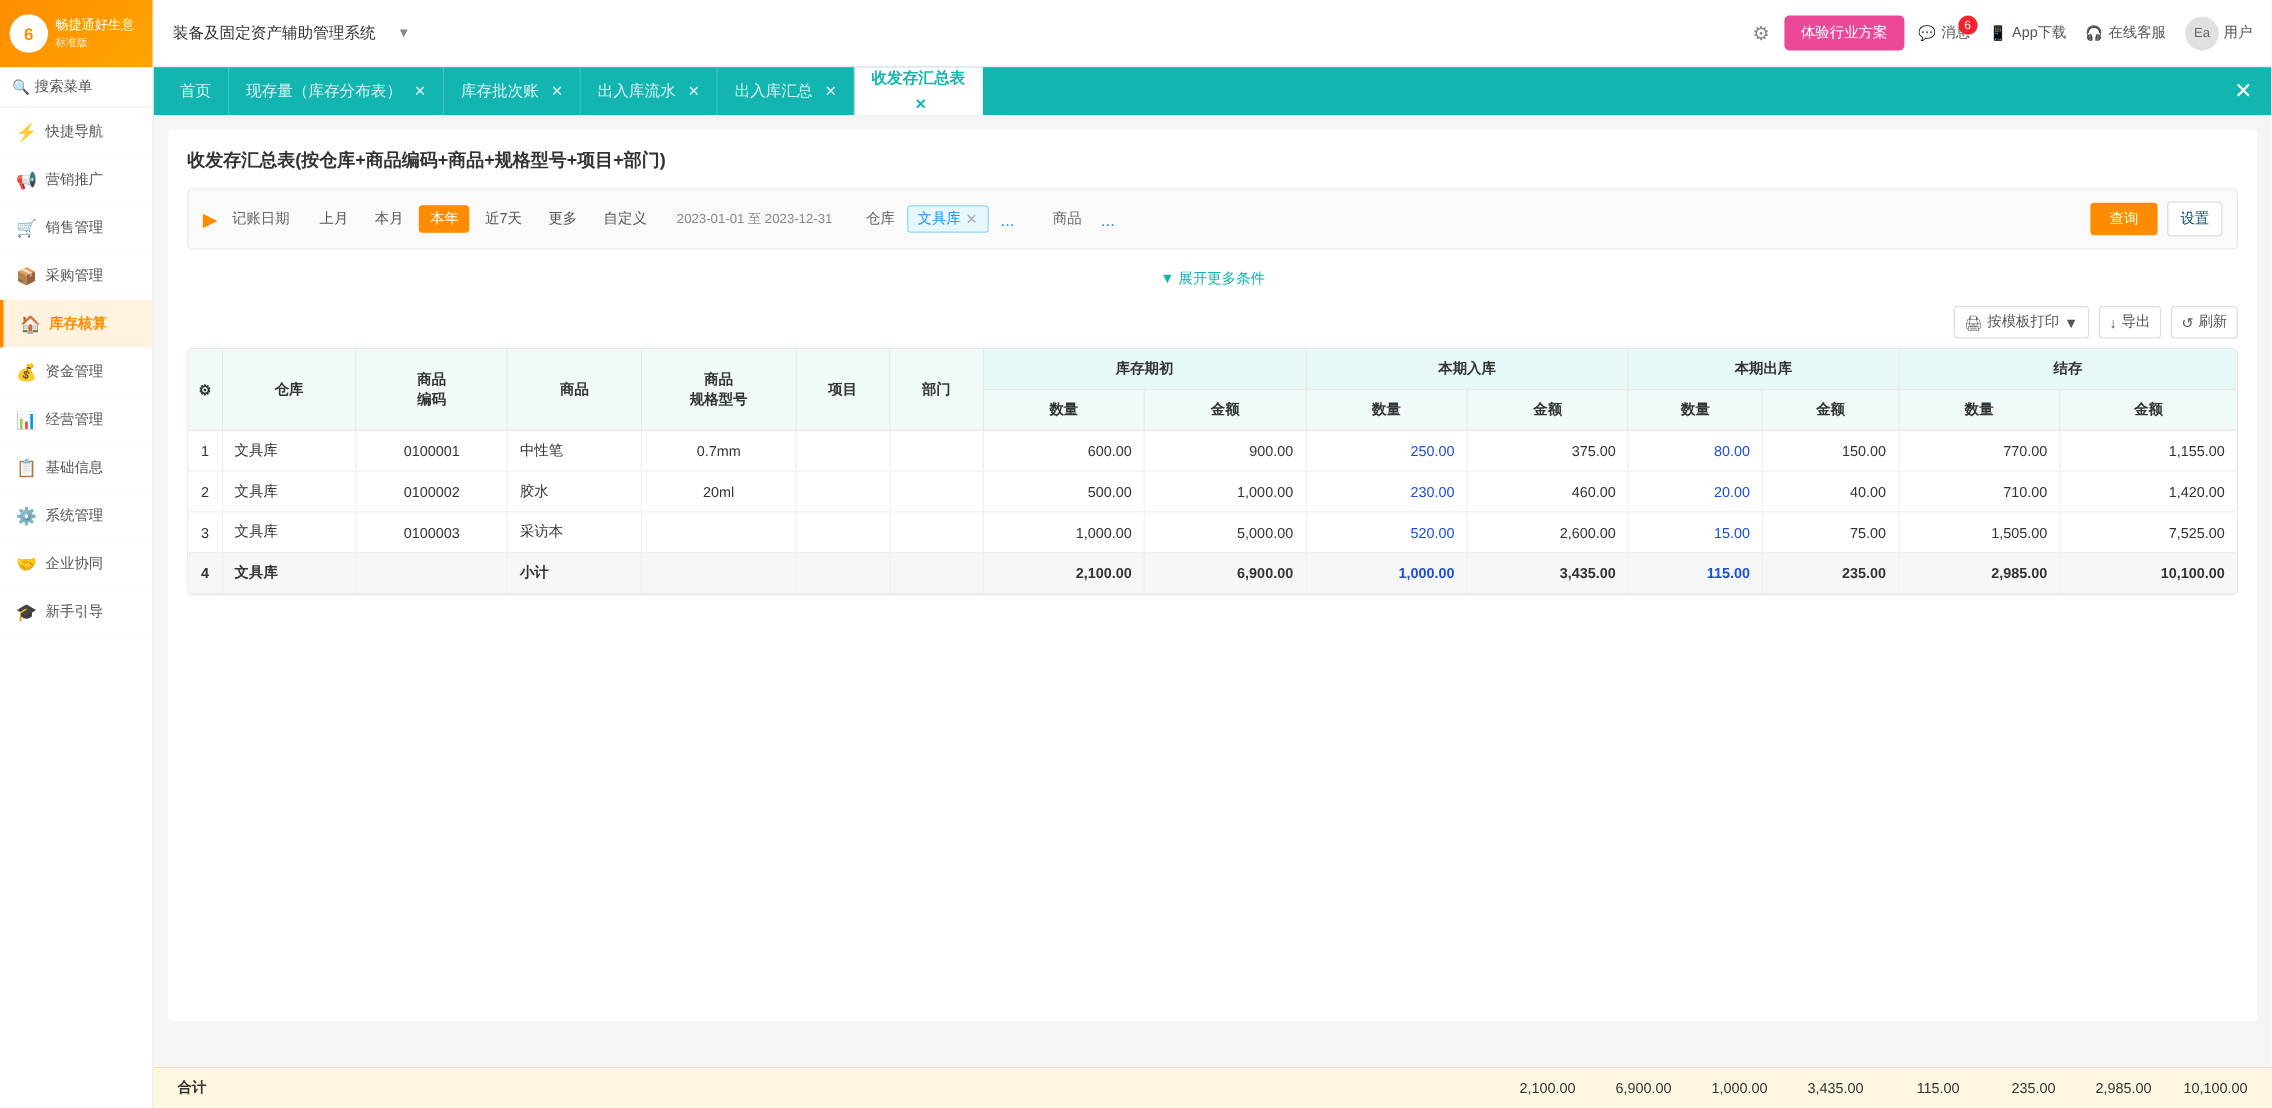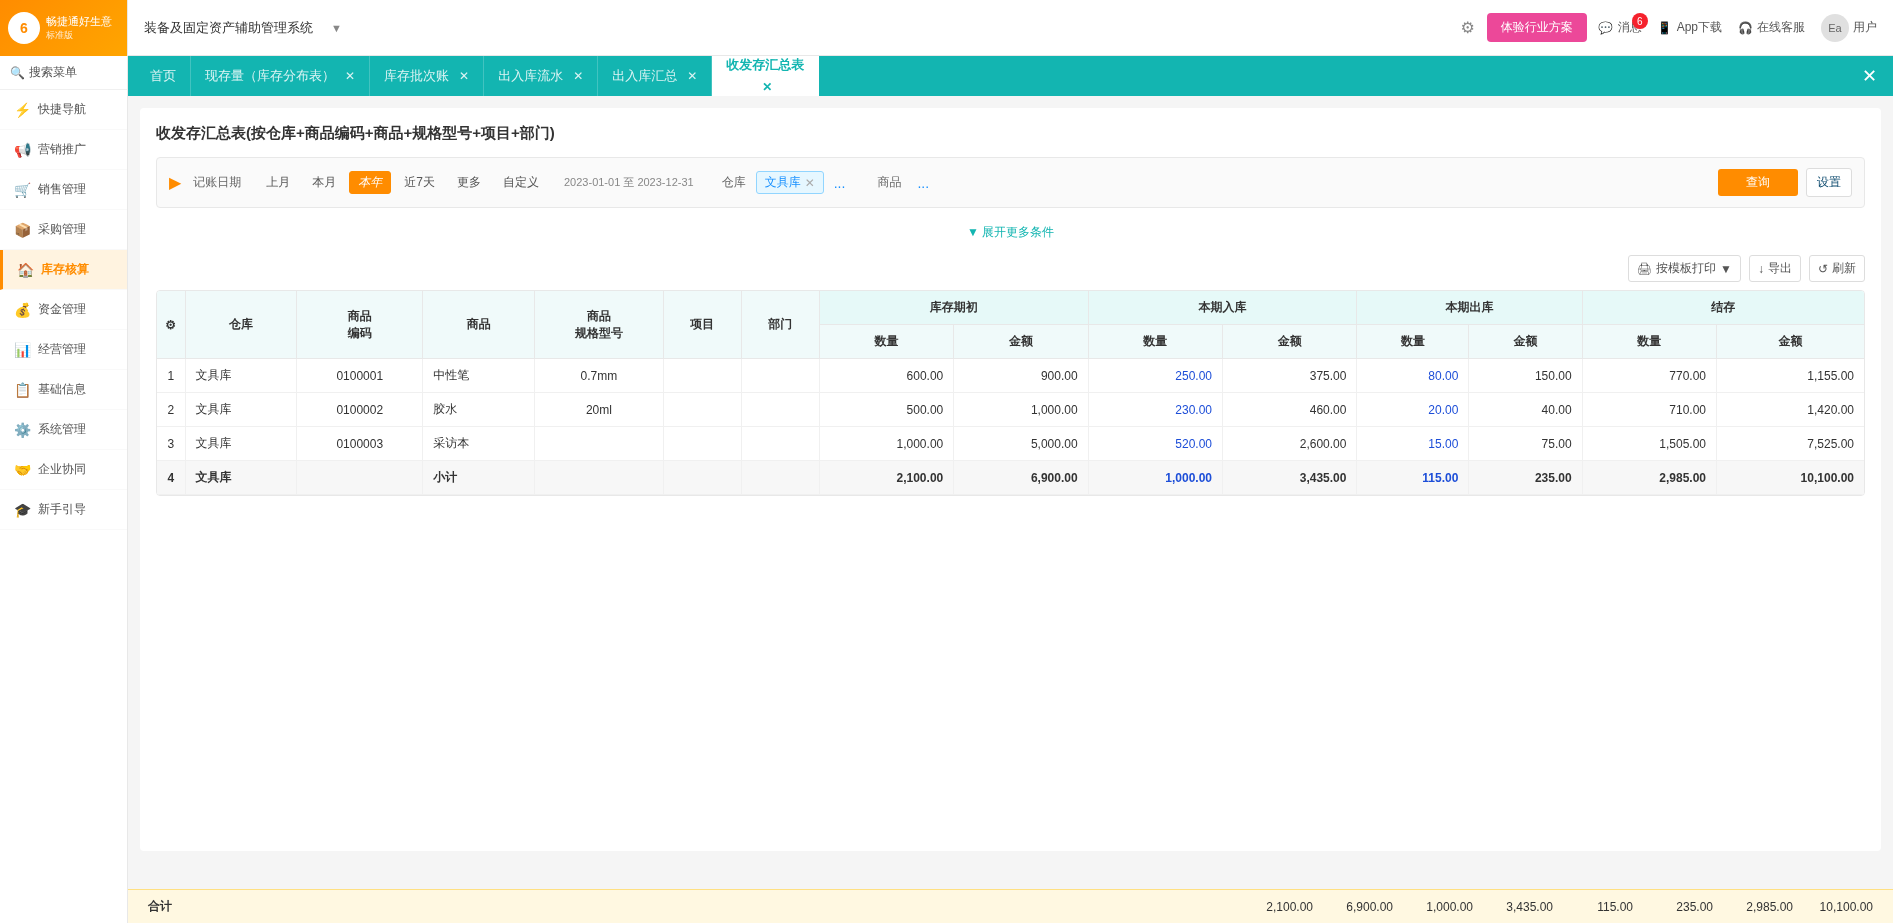--- a/index.html
+++ b/index.html
@@ -102,33 +102,33 @@
       display: flex; align-items: center; gap: 12px; padding: 10px 12px;
       border: 1px solid #e8e8e8; border-radius: 4px; margin-bottom: 10px; background: #fafafa;
     }
     .filter-arrow { color: #ff8c00; font-size: 16px; cursor: pointer; }
     .filter-label { color: #666; font-size: 12px; margin-right: 4px; }
     .date-btns { display: flex; gap: 4px; align-items: center; }
     .date-btn {
       padding: 2px 8px; border-radius: 3px; font-size: 12px; cursor: pointer;
       border: 1px solid transparent; color: #555;
     }
-    .date-btn.active { background: #ff8c00; color: #fff; border-color: #ff8c00; font-style: italic; }
+    .date-btn.active { background: #ff8c00; color: #fff; border-color: #ff8c00; }
     .date-range { font-size: 11px; color: #888; margin-left: 4px; }
     .filter-warehouse { display: flex; align-items: center; gap: 6px; margin-left: 16px; }
     .filter-tag {
       display: inline-flex; align-items: center; gap: 4px;
       background: #e6f7ff; border: 1px solid #91d5ff; border-radius: 3px;
       padding: 2px 8px; font-size: 12px; color: #1890ff;
     }
     .filter-tag-x { cursor: pointer; font-size: 12px; color: #aaa; }
     .filter-goods-label { margin-left: 20px; font-size: 12px; color: #666; }
     .filter-goods-dots { color: #1890ff; cursor: pointer; font-size: 14px; margin-left: 4px; }
     .filter-actions { margin-left: auto; display: flex; gap: 8px; align-items: center; }
-    .btn-query { background: #ff8c00; color: #fff; border: none; padding: 5px 28px; border-radius: 3px; cursor: pointer; font-size: 12px; }
+    .btn-query { background: #ff8c00; color: #fff; border: none; padding: 5px 16px; border-radius: 3px; cursor: pointer; font-size: 12px; }
     .btn-setting { background: #fff; color: #0c4a6e; border: 1px solid #ddd; padding: 5px 10px; border-radius: 3px; cursor: pointer; font-size: 12px; }
 
     
     .expand-more { text-align: center; padding: 6px 0; color: #13b5b1; font-size: 12px; cursor: pointer; margin-bottom: 8px; }
 
     
     .top-actions { display: flex; justify-content: space-between; align-items: center; margin-bottom: 8px; }
     .top-actions-left { display: flex; gap: 8px; }
     .top-actions-right { display: flex; gap: 8px; }
     .action-btn { display: flex; align-items: center; gap: 4px; font-size: 12px; color: #555; cursor: pointer; padding: 4px 8px; border: 1px solid #ddd; border-radius: 3px; background: #fff; }

